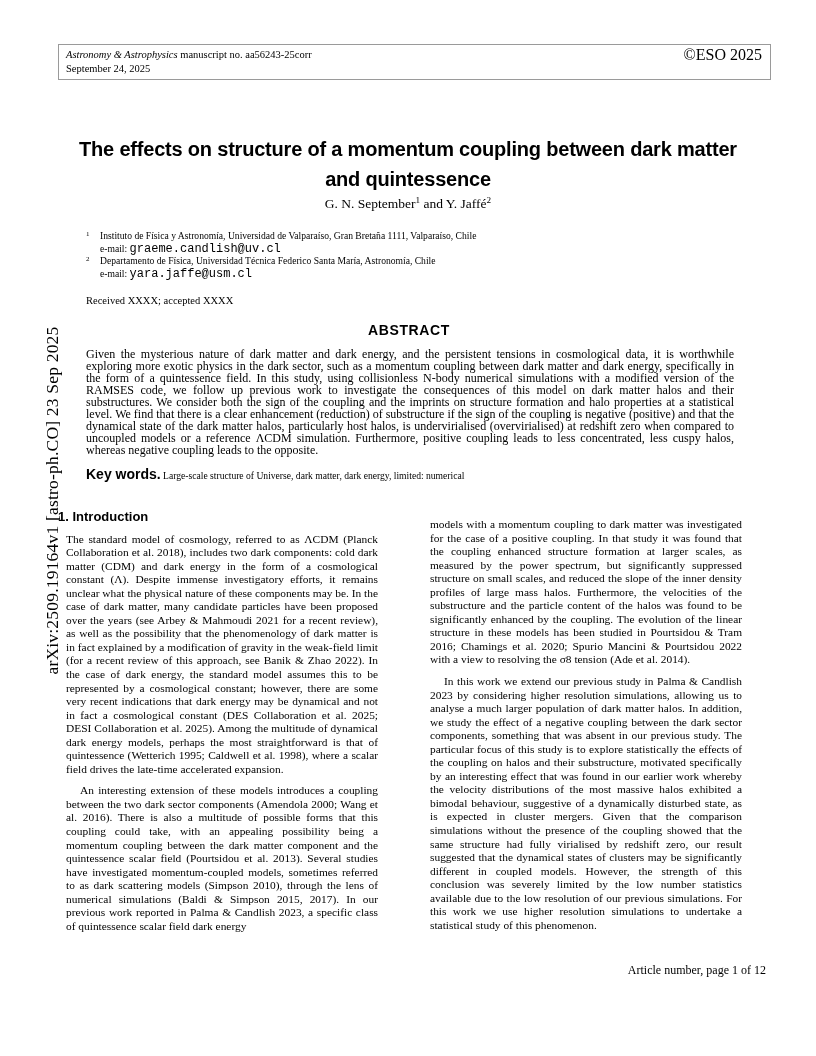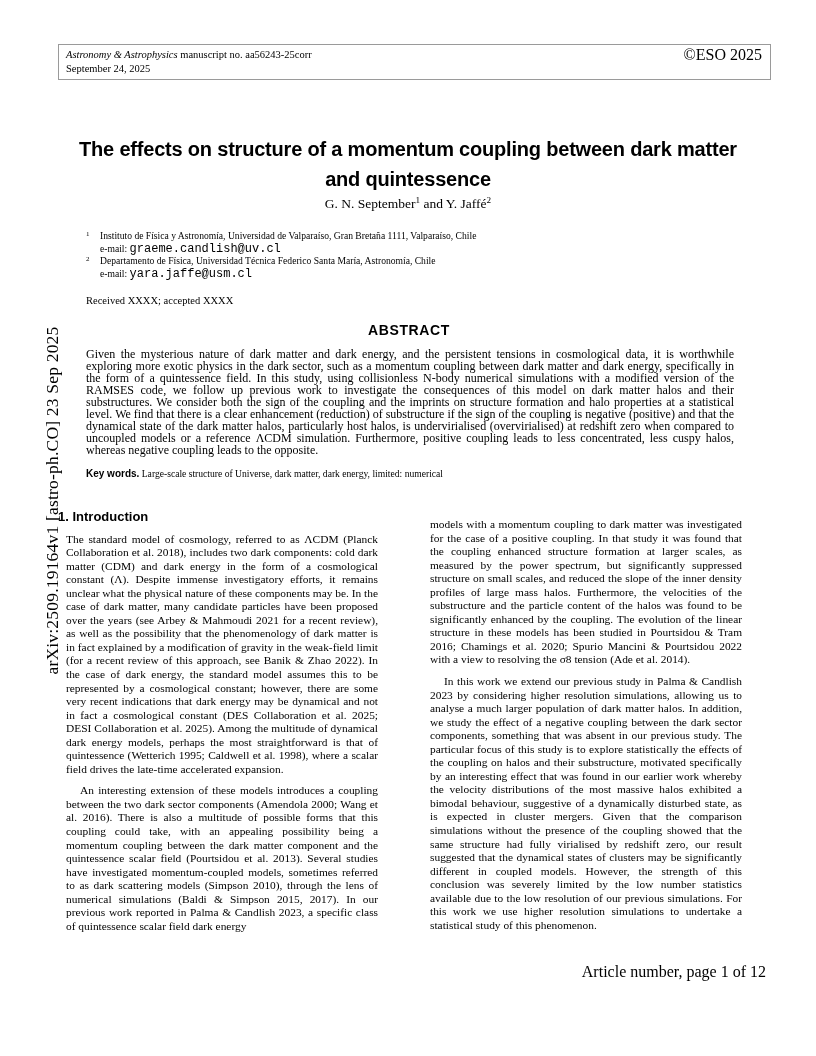--- a/index.html
+++ b/index.html
@@ -141,21 +141,21 @@
     left: 86px;
     top: 468px;
     width: 648px;
     font-size: 9.6px;
     line-height: 12.0px;
     text-align: justify;
   }
   .kw-label {
     font-family: "Liberation Sans", "DejaVu Sans", sans-serif;
     font-weight: bold;
-    font-size: 10px;
+    font-size: 14px;
   }
 
   
   .columns {
     position: absolute;
     left: 58px;
     top: 510px;
     width: 692px;
     height: 440px;
     display: flex;
@@ -179,21 +179,21 @@
   }
   .col p.indent {
     text-indent: 14px;
   }
 
   
   .footer {
     position: absolute;
     right: 50px;
     top: 963px;
-    font-size: 16px;
+    font-size: 12px;
   }
 </style>
 </head>
 <body>
 
 <div class="page">
 
   <div class="arxiv-stamp">arXiv:2509.19164v1  [astro-ph.CO]  23 Sep 2025</div>
 
   <div class="header-box">

